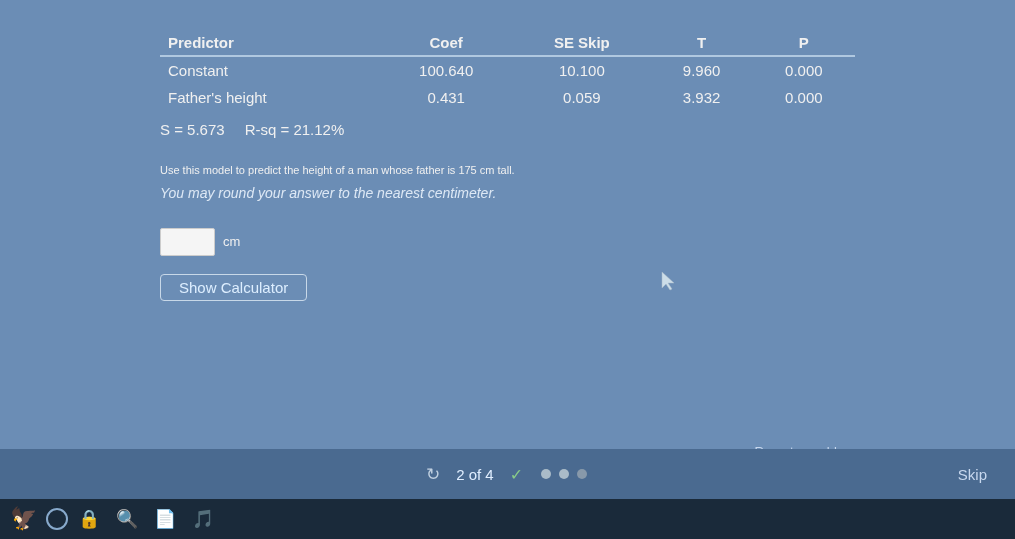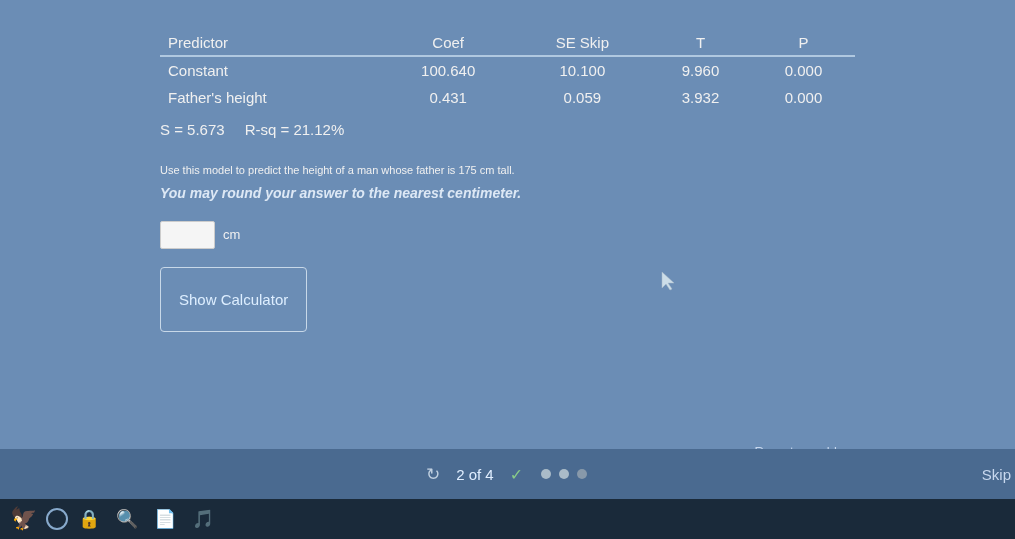--- a/index.html
+++ b/index.html
@@ -28,21 +28,21 @@
     
     .stats-table {
       width: 100%;
       border-collapse: collapse;
       margin-bottom: 10px;
       font-size: 15px;
       color: #f0f0f0;
     }
 
     .stats-table th {
-      font-weight: normal;
+      font-weight: bold;
       text-align: left;
       padding: 4px 8px;
       border-bottom: 1px solid #a0b8d0;
       margin-left: 20px;
     }
 
     .stats-table th:not(:first-child) {
       text-align: center;
     }
 
@@ -67,22 +67,21 @@
       color: #f0f0f0;
       font-size: 11px;
       margin-bottom: 6px;
       line-height: 1.5;
     }
 
     .sub-text {
       color: #dde8f5;
       font-style: italic;
       font-size: 14px;
-      margin-bottom: 20px;
-      font-weight: bold;
+      margin-bottom: 27px;
     }
 
     .answer-row {
       display: flex;
       align-items: center;
       gap: 8px;
       margin-bottom: 18px;
     }
 
     .answer-input {
@@ -98,21 +97,21 @@
     .cm-label {
       color: #f0f0f0;
       font-size: 13px;
     }
 
     .show-calculator-btn {
       border: 1.5px solid #c8d8e8;
       background: transparent;
       color: #ddeeff;
       font-size: 15px;
-      padding: 23px 18px;
+      padding: 4px 18px;
       border-radius: 4px;
       cursor: pointer;
       width: fit-content;
       margin-bottom: 20px;
       text-align: right;
     }
 
     .report-problem {
       position: absolute;
       bottom: 80px;
@@ -173,21 +172,21 @@
     }
 
     .nav-dots-area {
       display: flex;
       align-items: center;
       gap: 4px;
     }
 
     .skip-btn {
       position: absolute;
-      right: 4px;
+      right: 28px;
       color: #c8d8ee;
       font-size: 15px;
       cursor: pointer;
       text-decoration: none;
     }
 
     
     .cursor-indicator {
       position: absolute;
       top: 270px;

